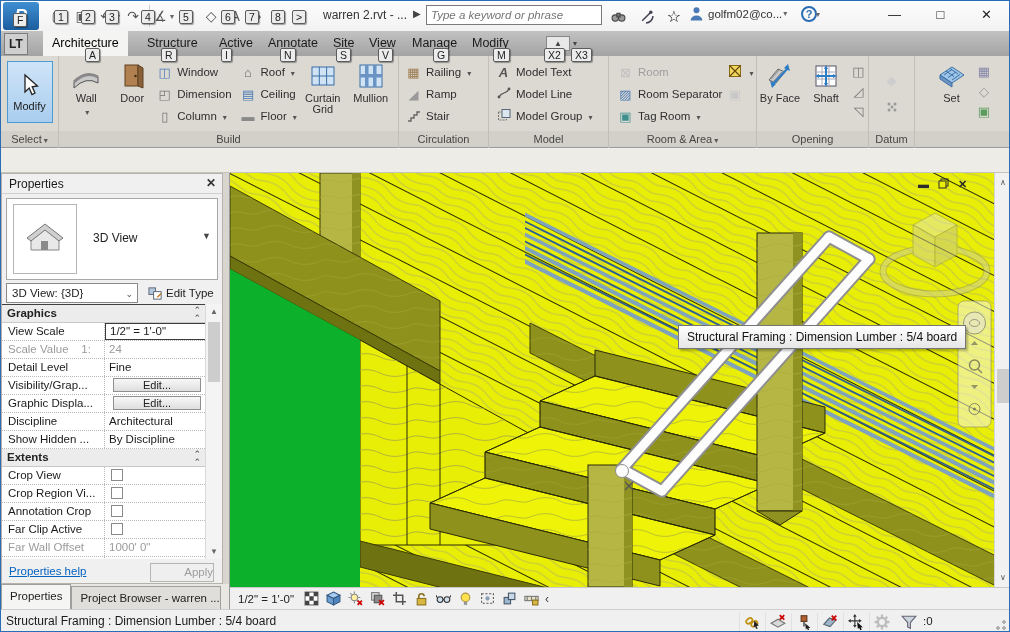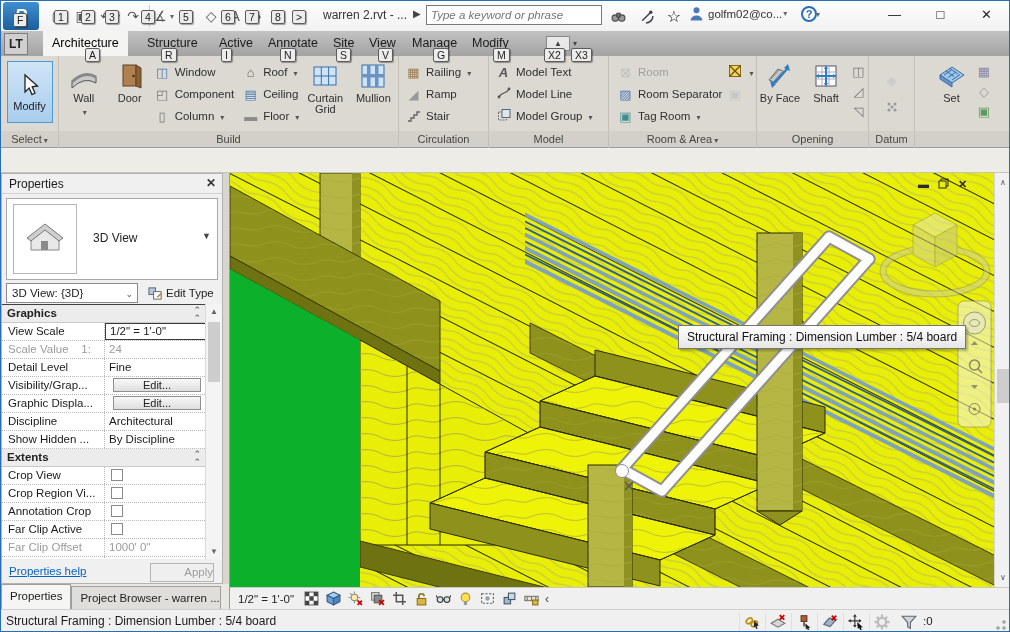--- a/index.html
+++ b/index.html
@@ -402,21 +402,21 @@
           </span>
         <span>Door</span>
       </div>
       <div class="scol">
         <div class="srow">
             <span class="sic i-window"></span>
             <span>Window</span>
           </div>
         <div class="srow">
             <span class="sic i-comp"></span>
-            <span>Component</span>
+            <span>Dimension</span>
           </div>
         <div class="srow">
             <span class="sic i-col"></span>
             <span>Column</span>
             <span class="dd"></span>
           </div>
       </div>
       <div class="scol" style="margin-left:6px;">
         <div class="srow">
             <span class="sic i-roof"></span>
@@ -659,21 +659,21 @@
         </div>
       <div class="prow">
           <div class="plabel">Annotation Crop</div>
           <div class="pval"><span class="cb"></span></div>
         </div>
       <div class="prow">
           <div class="plabel">Far Clip Active</div>
           <div class="pval"><span class="cb"></span></div>
         </div>
       <div class="prow gray">
-          <div class="plabel">Far Clip Offset</div>
+          <div class="plabel">Far Wall Offset</div>
           <div class="pval">1000' 0"</div>
         </div>
       <div class="prow">
           <div class="plabel">Section Box</div>
           <div class="pval"></div>
         </div>
     </div>
     <div id="pscroll">
       <span class="sarrow" style="top:0;">▲</span>
       <div id="pthumb"></div>

